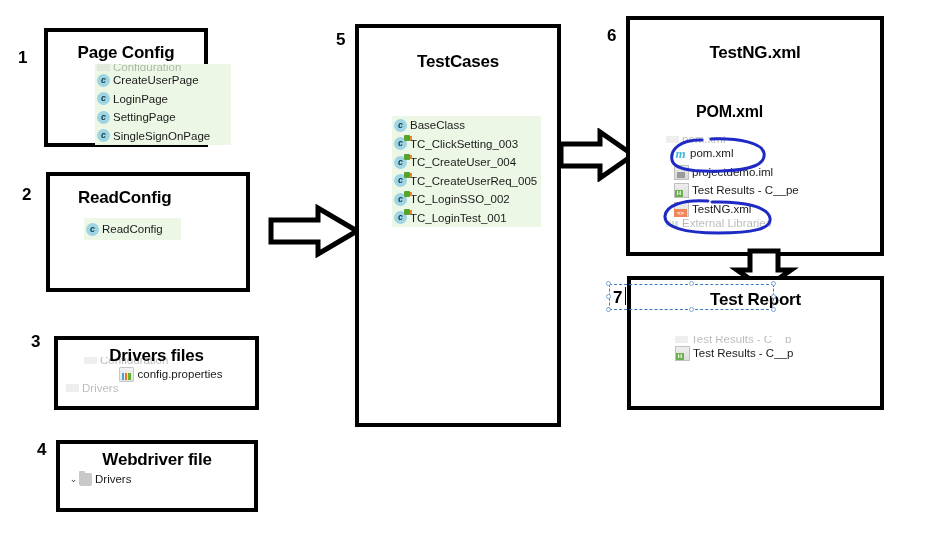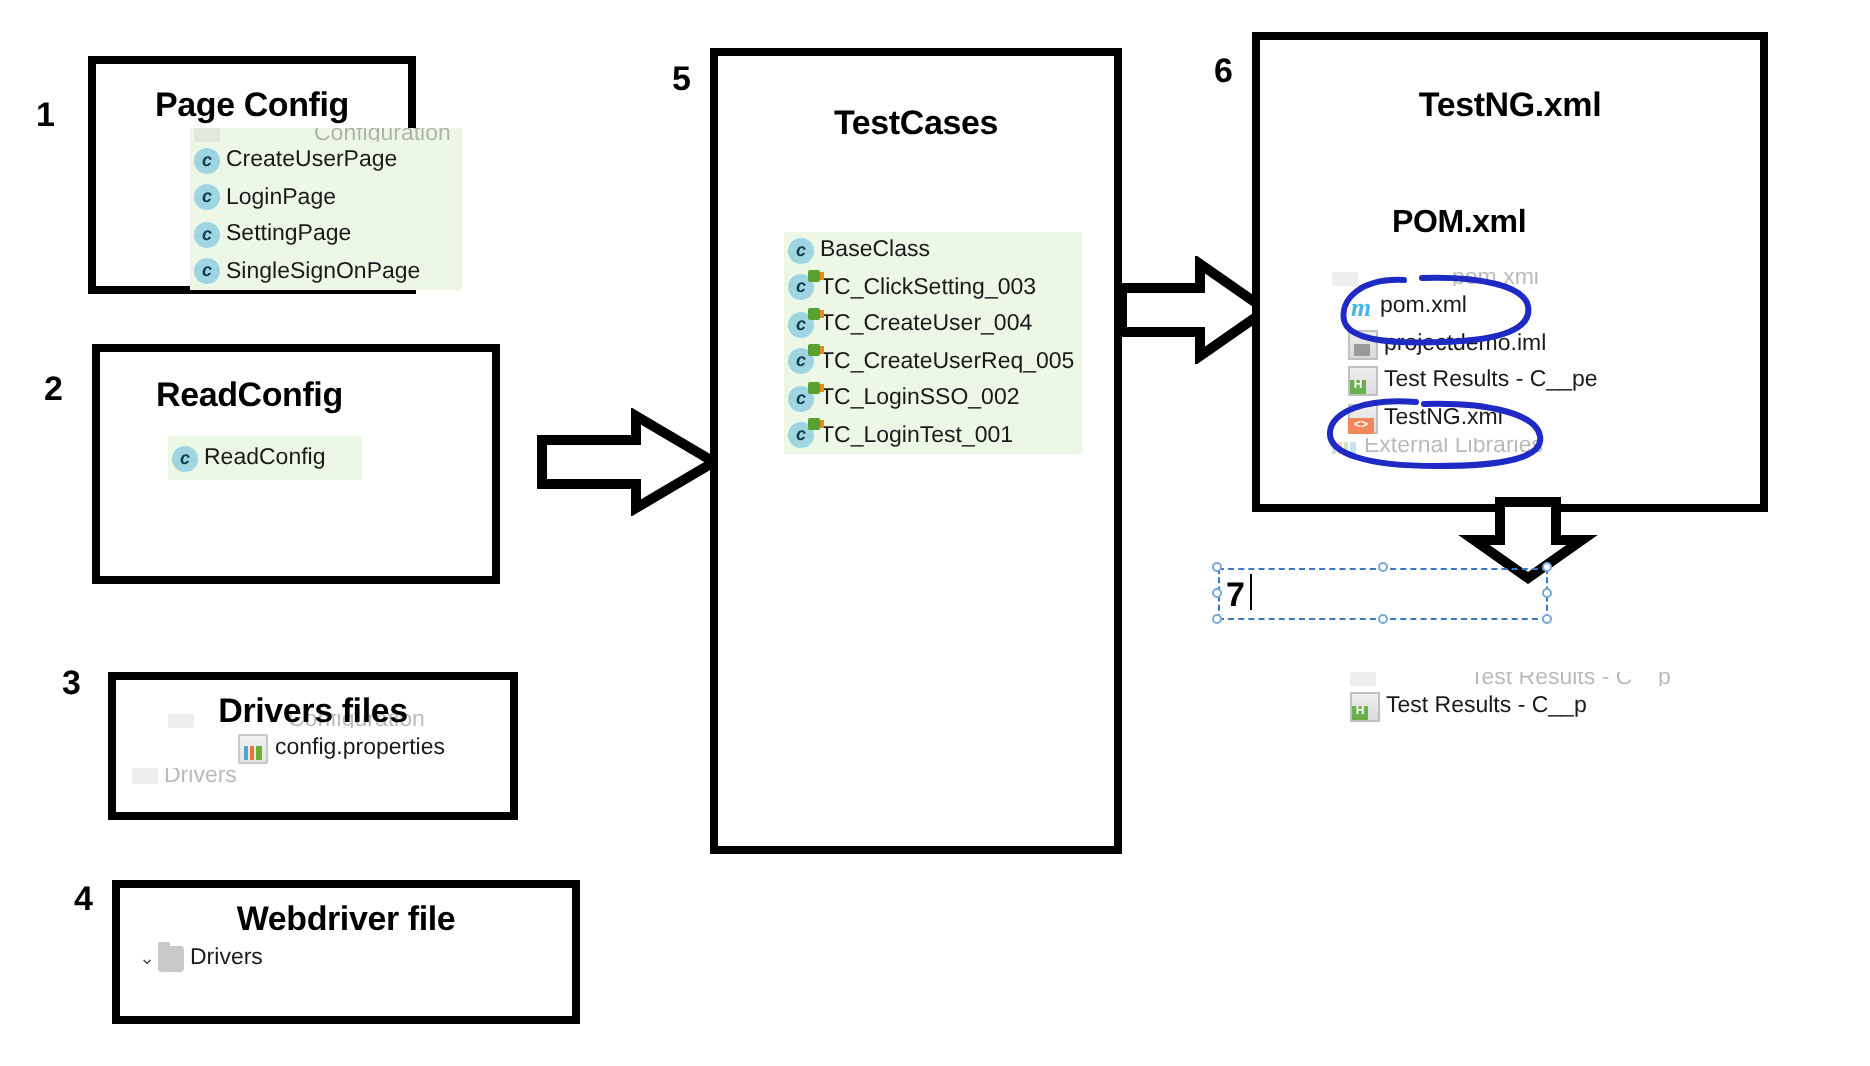--- a/index.html
+++ b/index.html
@@ -212,21 +212,21 @@
     flex: 0 0 11px;
     font-size: 9px;
     color: #444;
     text-align: center;
   }
   
   .ghost {
     opacity: 0.30;
     overflow: hidden;
   }
-  .ghost-top { height: 7px; gap: 44px; }
+  .ghost-top { height: 7px; }
   .ghost-bot { height: 8px; }
   
   .arrow-right {
     position: absolute;
     display: block;
   }
   .arrow-down {
     position: absolute;
     display: block;
   }
@@ -315,21 +315,21 @@
     <div class="frow" style="padding-left:28px; height:20px;justify-content:center;">
       <span class="ico ico-props"></span>
       <span class="lbl">config.properties</span>
     </div>
     <div class="frow ghost ghost-bot" style="padding-left:4px;">
       <span class="ico ico-folder"></span>
       <span class="lbl">Drivers</span>
     </div>
   </div>
 
-  <div class="box" style="left:56px; top:440px; width:234px; height:72px;">
+  <div class="box" style="left:56px; top:440px; width:202px; height:72px;">
     <div class="box-title" style="top:6px; font-size:17px;">Webdriver file</div>
   </div>
   <div class="filelist" style="left:66px; top:470px; width:190px;">
     <div class="frow" style="height:19px;">
       <span class="chev">⌄</span>
       <span class="ico ico-folder"></span>
       <span class="lbl">Drivers</span>
     </div>
   </div>
 
@@ -417,20 +417,23 @@
       <path d="M48 5 C22 3 6 10 5 20 C4 31 24 37 58 37 C92 37 112 33 110 22 C108 11 84 5 52 6" fill="none" stroke="#1f29c4" stroke-width="3" stroke-linecap="round"></path>
     </svg>
   </div>
 
   <div class="arrow-down" style="left:728px; top:248px;">
     <svg width="72" height="44" viewBox="0 0 72 44">
       <polygon points="22,3 50,3 50,22 63,22 36,41 9,22 22,22" fill="#ffffff" stroke="#000000" stroke-width="5" stroke-linejoin="miter"></polygon>
     </svg>
   </div>
 
+  <div class="box" style="left:627px; top:276px; width:257px; height:134px;">
+    <div class="box-title" style="top:10px; font-size:17px;">Test Report</div>
+  </div>
 
   <div class="sel-frame" style="left:609px; top:284px; width:165px; height:26px;"></div>
   <div class="handle" style="left:606px; top:281px;"></div>
   <div class="handle" style="left:689px; top:281px;"></div>
   <div class="handle" style="left:771px; top:281px;"></div>
   <div class="handle" style="left:606px; top:294px;"></div>
   <div class="handle" style="left:771px; top:294px;"></div>
   <div class="handle" style="left:606px; top:307px;"></div>
   <div class="handle" style="left:689px; top:307px;"></div>
   <div class="handle" style="left:771px; top:307px;"></div>

